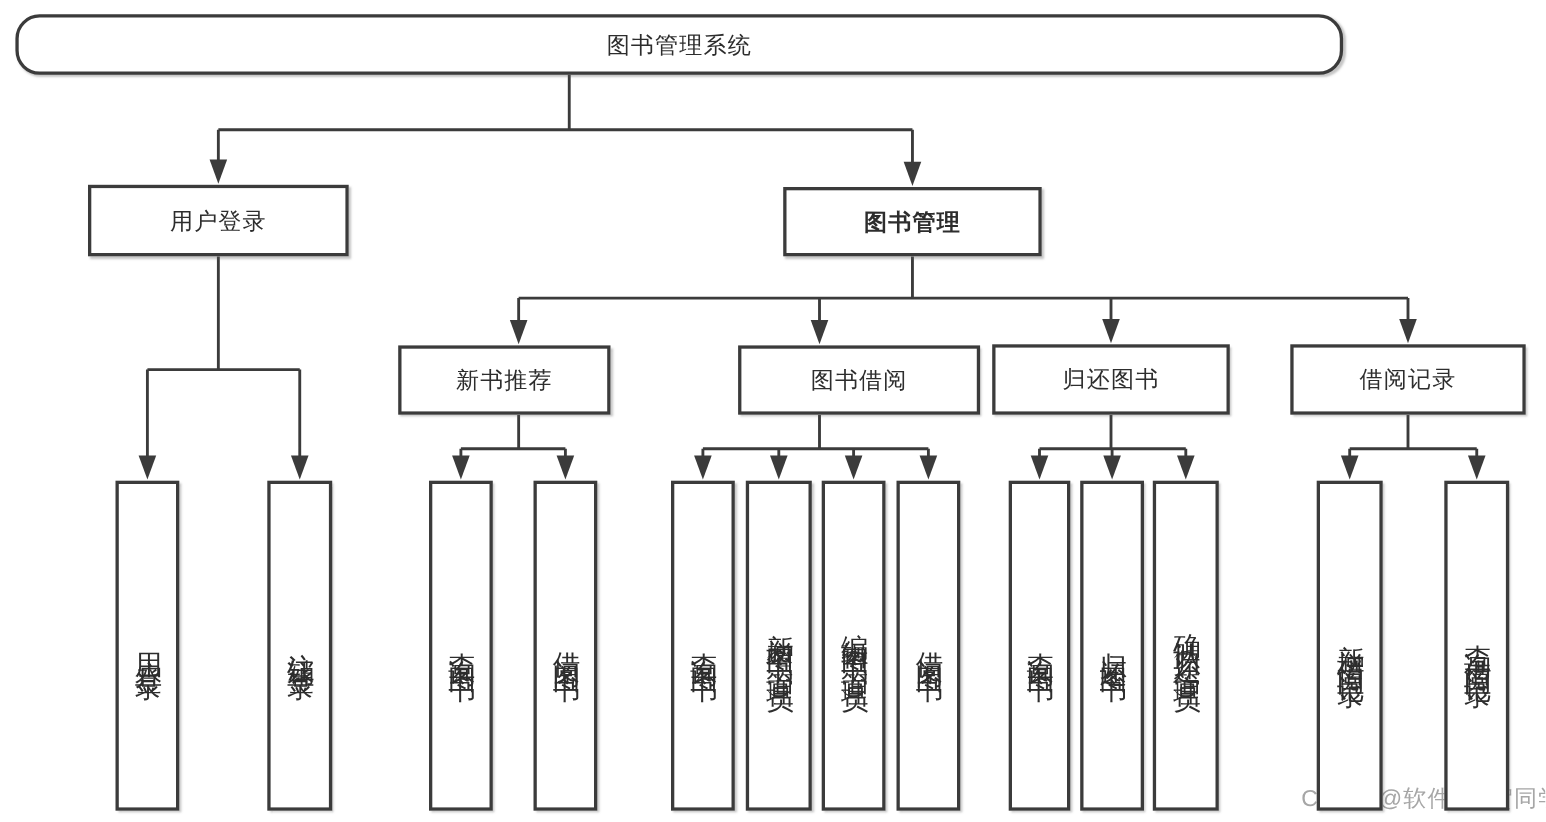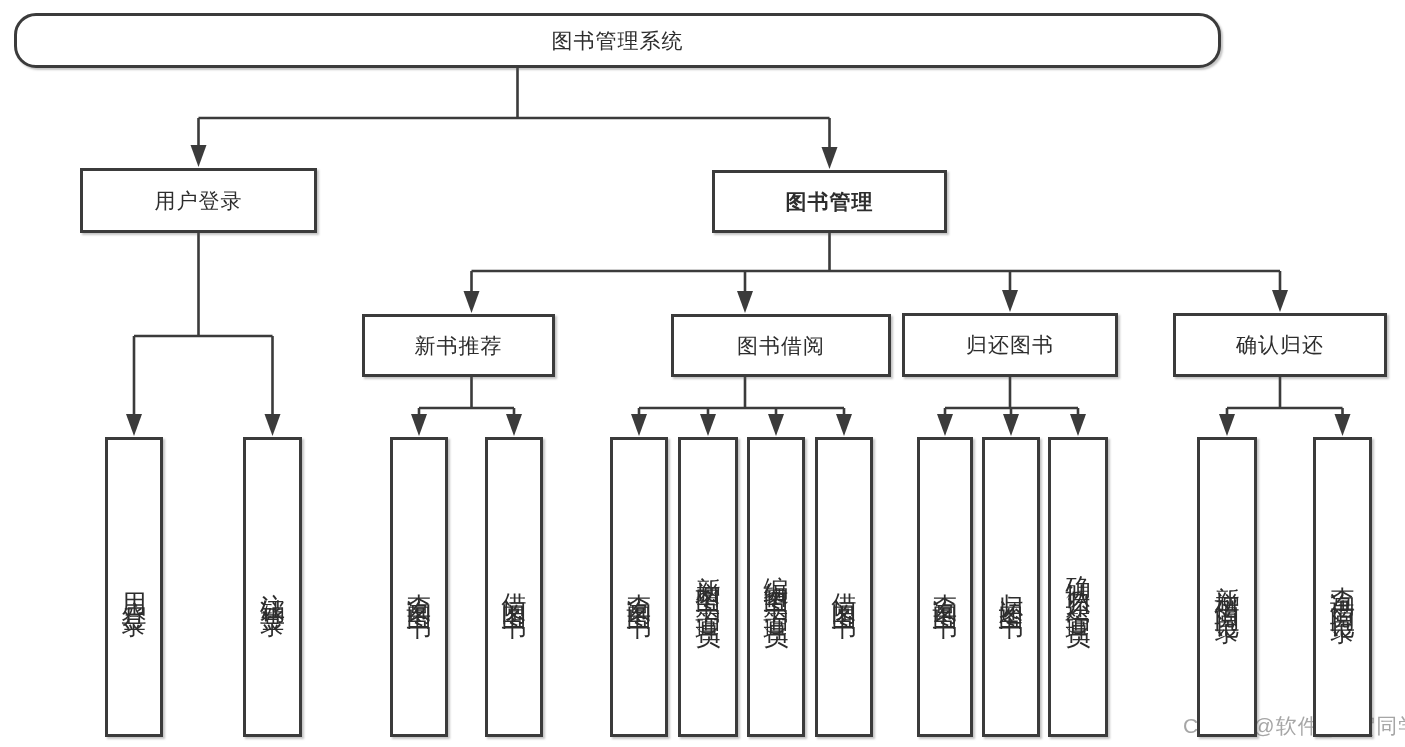--- a/index.html
+++ b/index.html
@@ -111,21 +111,21 @@
     <div class="node branch" style="left: 362px; top: 314px; width: 193px; height: 63px; justify-content: center;">
       <span class="label">新书推荐</span>
     </div>
     <div class="node branch" style="left: 671px; top: 314px; width: 220px; height: 63px;">
       <span class="label">图书借阅</span>
     </div>
     <div class="node branch" style="left: 902px; top: 313px; width: 216px; height: 64px;">
       <span class="label">归还图书</span>
     </div>
     <div class="node branch" style="left: 1173px; top: 313px; width: 214px; height: 64px;">
-      <span class="label">确认归还</span>
+      <span class="label">借阅记录</span>
     </div>
     <div class="node leaf" style="left: 105px; top: 437px; width: 58px; height: 300px;">
       <span class="label">用户登录</span>
     </div>
     <div class="node leaf" style="left: 243px; top: 437px; width: 59px; height: 300px;">
       <span class="label">注销登录</span>
     </div>
     <div class="node leaf" style="left: 390px; top: 437px; width: 58px; height: 300px;">
       <span class="label">查询图书</span>
     </div>

